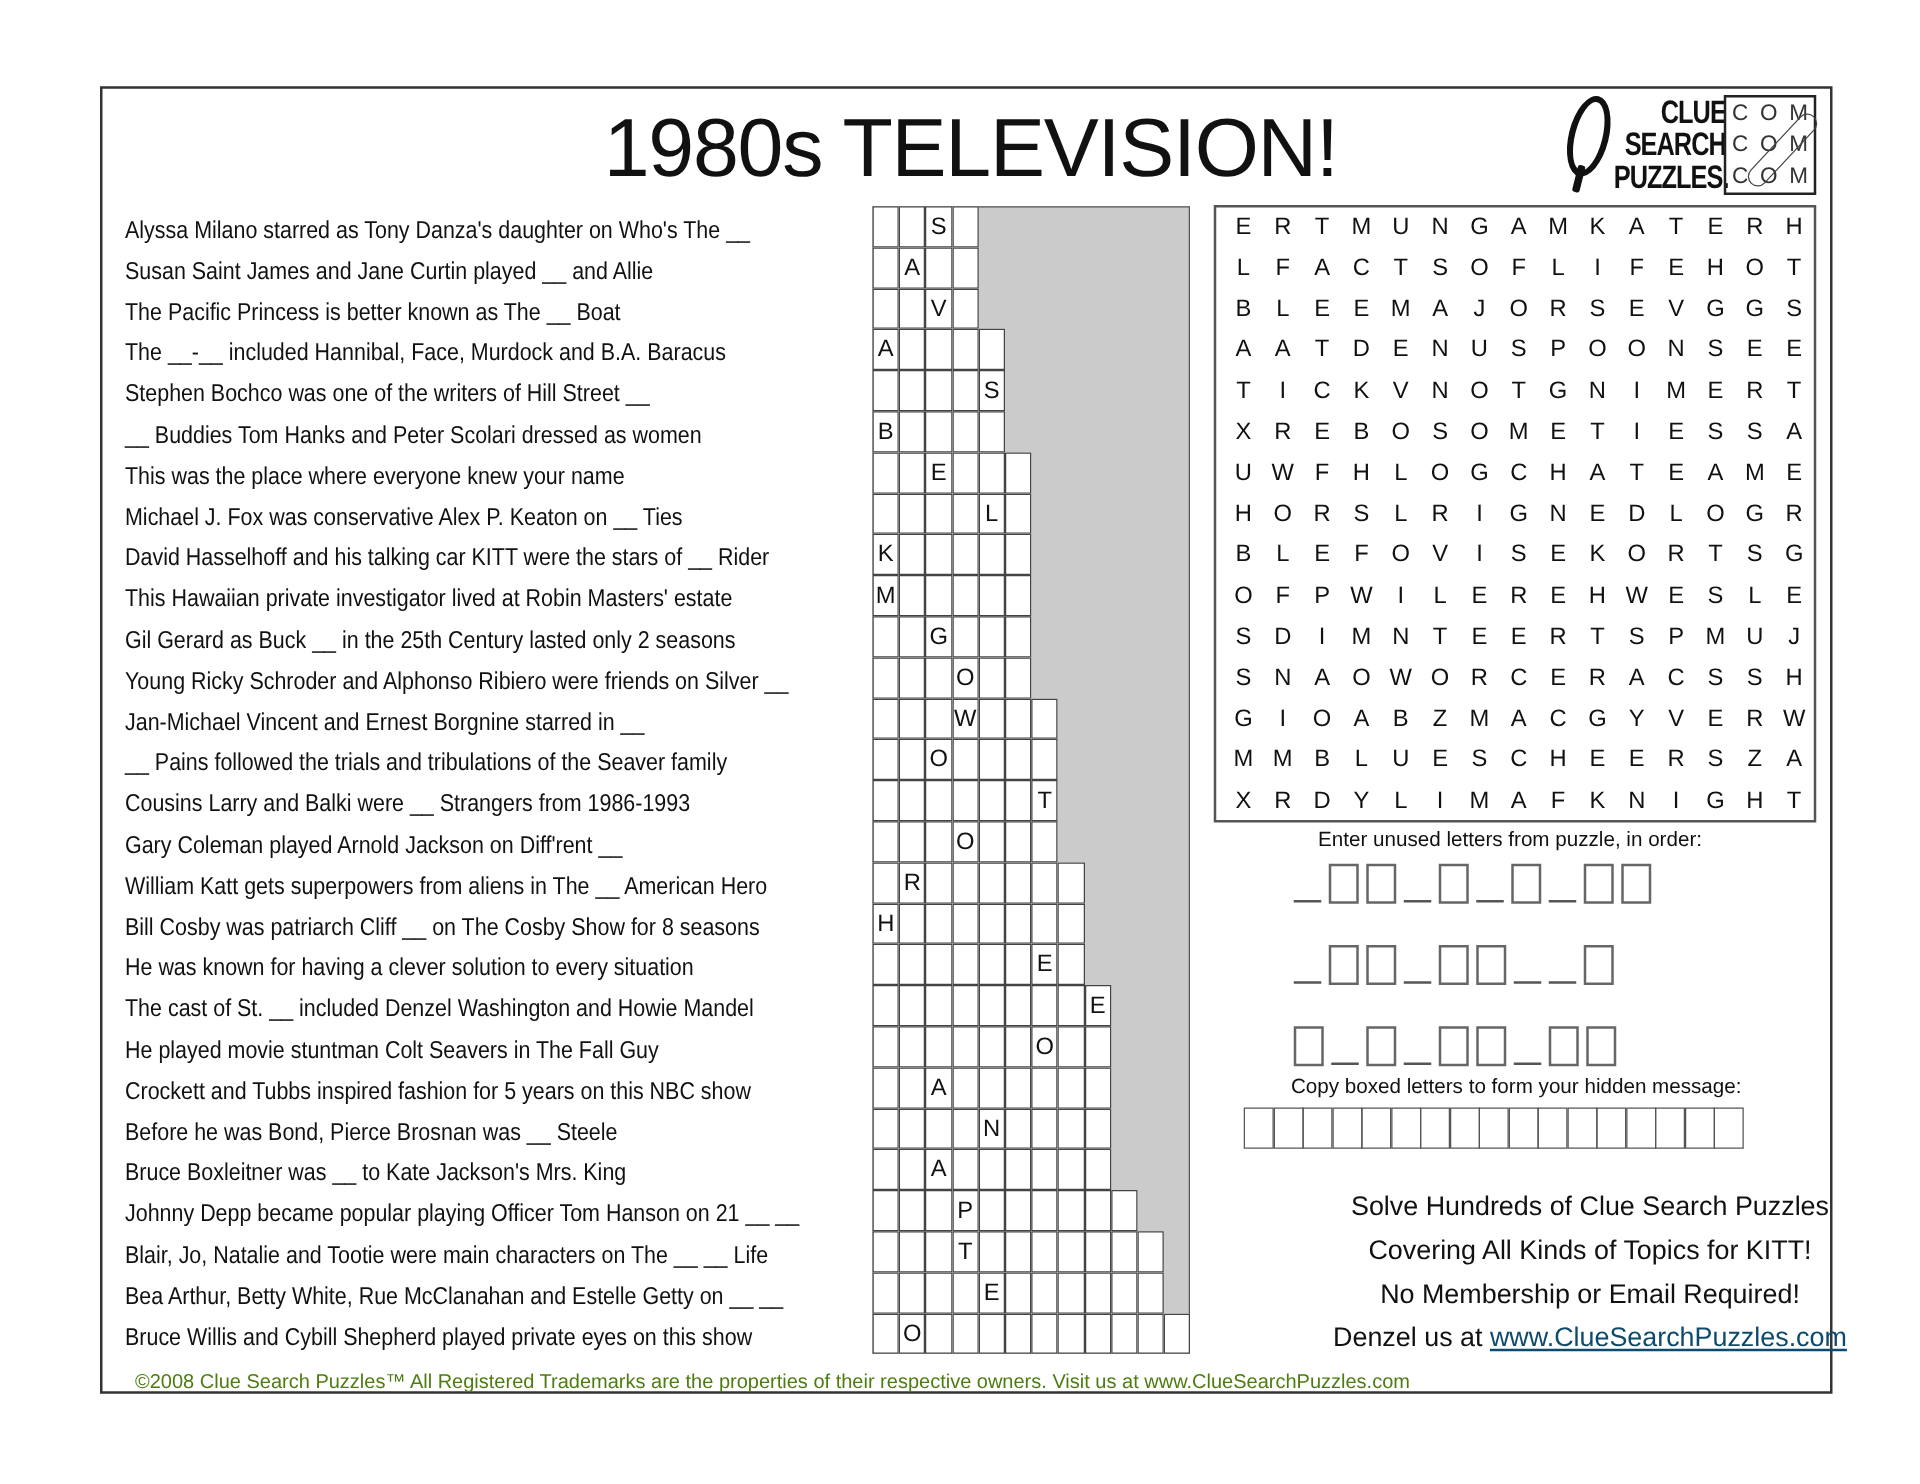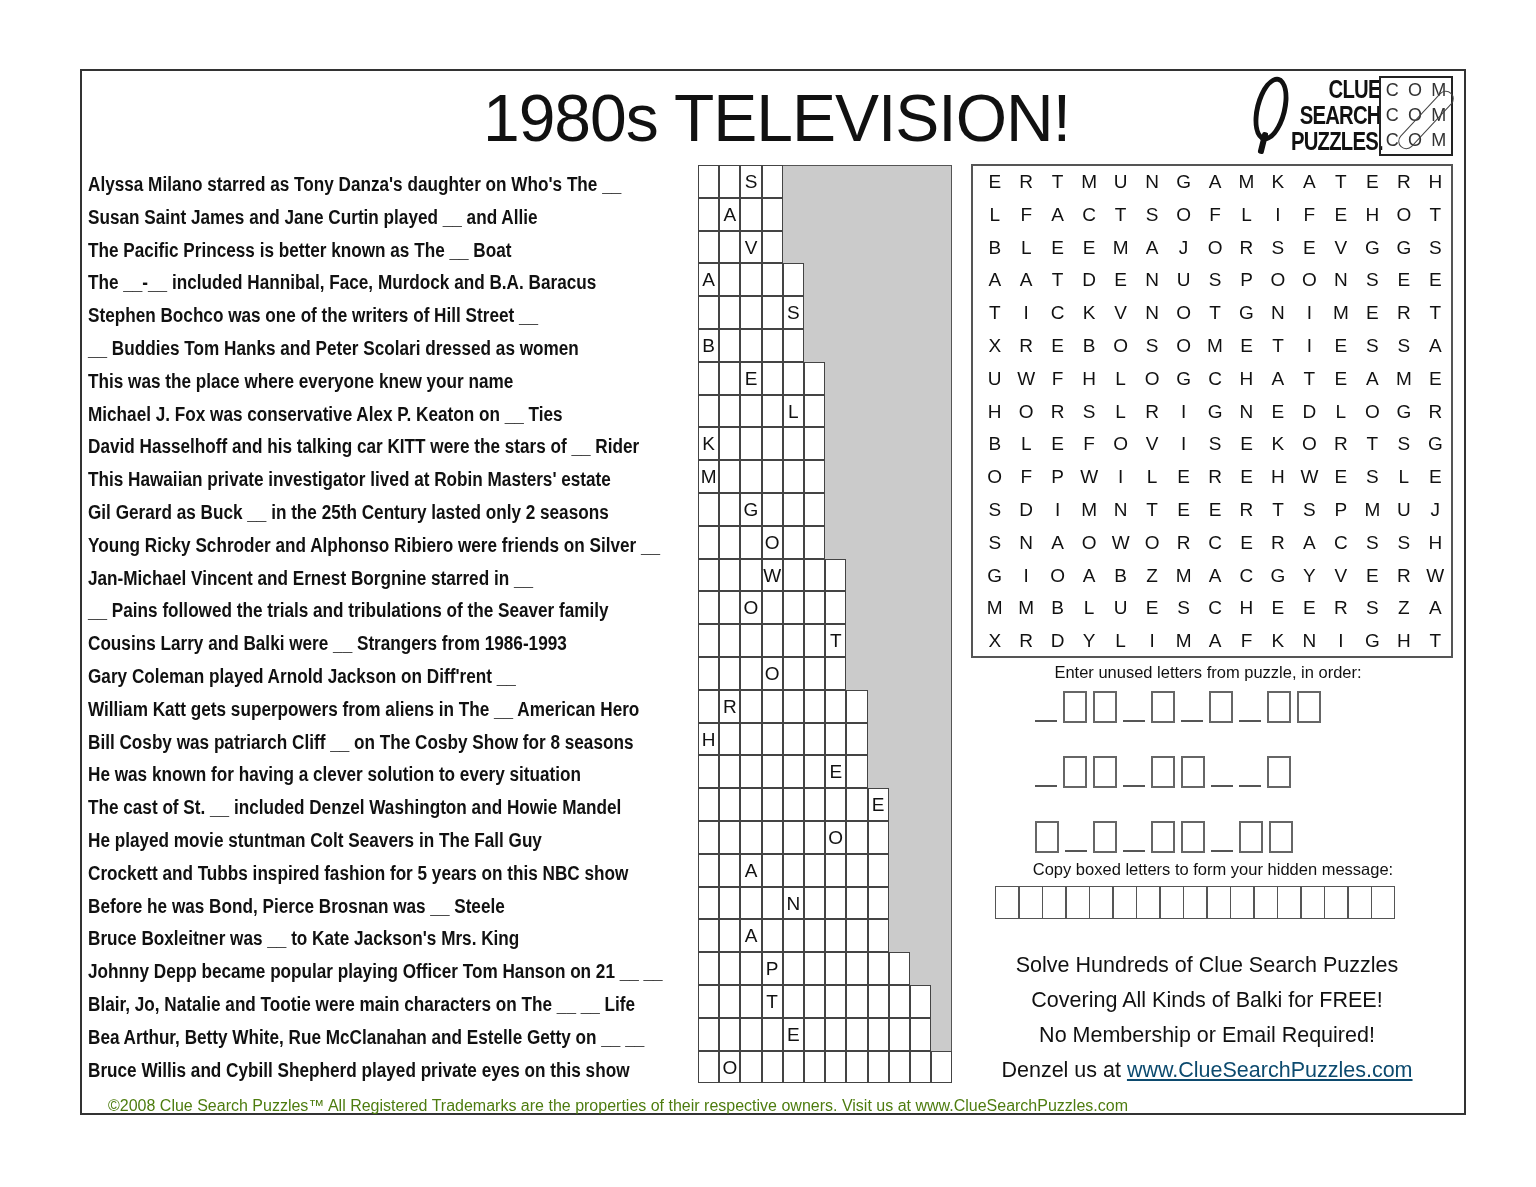--- a/index.html
+++ b/index.html
@@ -18,21 +18,21 @@
                  font-size:26px; line-height:26px; letter-spacing:-1px; transform:scaleX(0.78);
                  transform-origin:left top; }
   .logo .words div { text-align:right; width:115px; }
   .logo .com { position:absolute; left:128px; top:2px; width:74px; height:80px;
                border:2px solid #222; box-sizing:border-box; }
   .logo .com .r { display:flex; justify-content:space-around; font-size:18px; color:#333;
                   height:25px; line-height:25px; }
   .logo .com .diag { position:absolute; left:8px; top:34px; width:72px; height:14px;
                      border:1.5px solid #444; border-radius:8px; transform:rotate(-47deg); }
 
-  .clues { position:absolute; left:88px; top:168px;font-weight:bold; }
+  .clues { position:absolute; left:100px; top:168px; }
   .clue { height:32.8px; line-height:32.8px; font-size:19.5px; white-space:nowrap;
           transform:scaleX(0.88); transform-origin:left center; }
 
   .ladder { position:absolute; left:698px; top:165px; width:254px; height:918px;
             background:#cbcbcb; border:1px solid #555; box-sizing:border-box; }
   .lrow { position:absolute; left:-1px; display:flex; }
   .lcell { width:21.2px; height:32.8px; background:#fff; border:1px solid #444;
            box-sizing:border-box; margin-right:-0px; font-size:19px; line-height:31px;
            text-align:center; }
 
@@ -41,21 +41,21 @@
   .wsrow { display:flex; height:32.8px; line-height:32.8px; padding-left:6px; }
   .wsrow span { width:31.6px; text-align:center; font-size:19px; }
 
   .instr { position:absolute; font-size:16.5px; text-align:center; }
   .ans-row { position:absolute; left:1035px; display:flex; align-items:flex-end; gap:6px; }
   .blank { width:22px; height:2px; background:#555; margin-bottom:1px; }
   .box { width:24px; height:32px; border:2px solid #666; box-sizing:border-box; }
   .msg { position:absolute; left:995px; top:886px; display:flex; }
   .msg .mbox { width:24px; height:33px; border:1.5px solid #555; box-sizing:border-box; margin-right:-0.5px; }
 
-  .promo { position:absolute; left:989px; top:948px; width:436px; text-align:center;
+  .promo { position:absolute; left:1054px; top:948px; width:436px; text-align:center;
            font-size:21.5px; line-height:35px; }
   .promo a { color:#0c4a6e; text-decoration:underline; }
   .footer { position:absolute; left:108px; top:1097px; font-size:16px; color:#4d7c0f; }
 </style>
 </head>
 <body>
 
 <div class="frame"></div>
 
 <div class="title">1980s TELEVISION!</div>
@@ -694,18 +694,18 @@
     <div class="mbox"></div>
     <div class="mbox"></div>
     <div class="mbox"></div>
     <div class="mbox"></div>
     <div class="mbox"></div>
     <div class="mbox"></div>
   </div>
 
 <div class="promo">
   <div>Solve Hundreds of Clue Search Puzzles</div>
-  <div>Covering All Kinds of Balki for FREE!</div>
+  <div>Covering All Kinds of Topics for KITT!</div>
   <div>No Membership or Email Required!</div>
   <div><span>Denzel us at </span><a>www.ClueSearchPuzzles.com</a></div>
 </div>
 
 <div class="footer">©2008 Clue Search Puzzles™ All Registered Trademarks are the properties of their respective owners. Visit us at www.ClueSearchPuzzles.com</div>
 
 </body></html>

